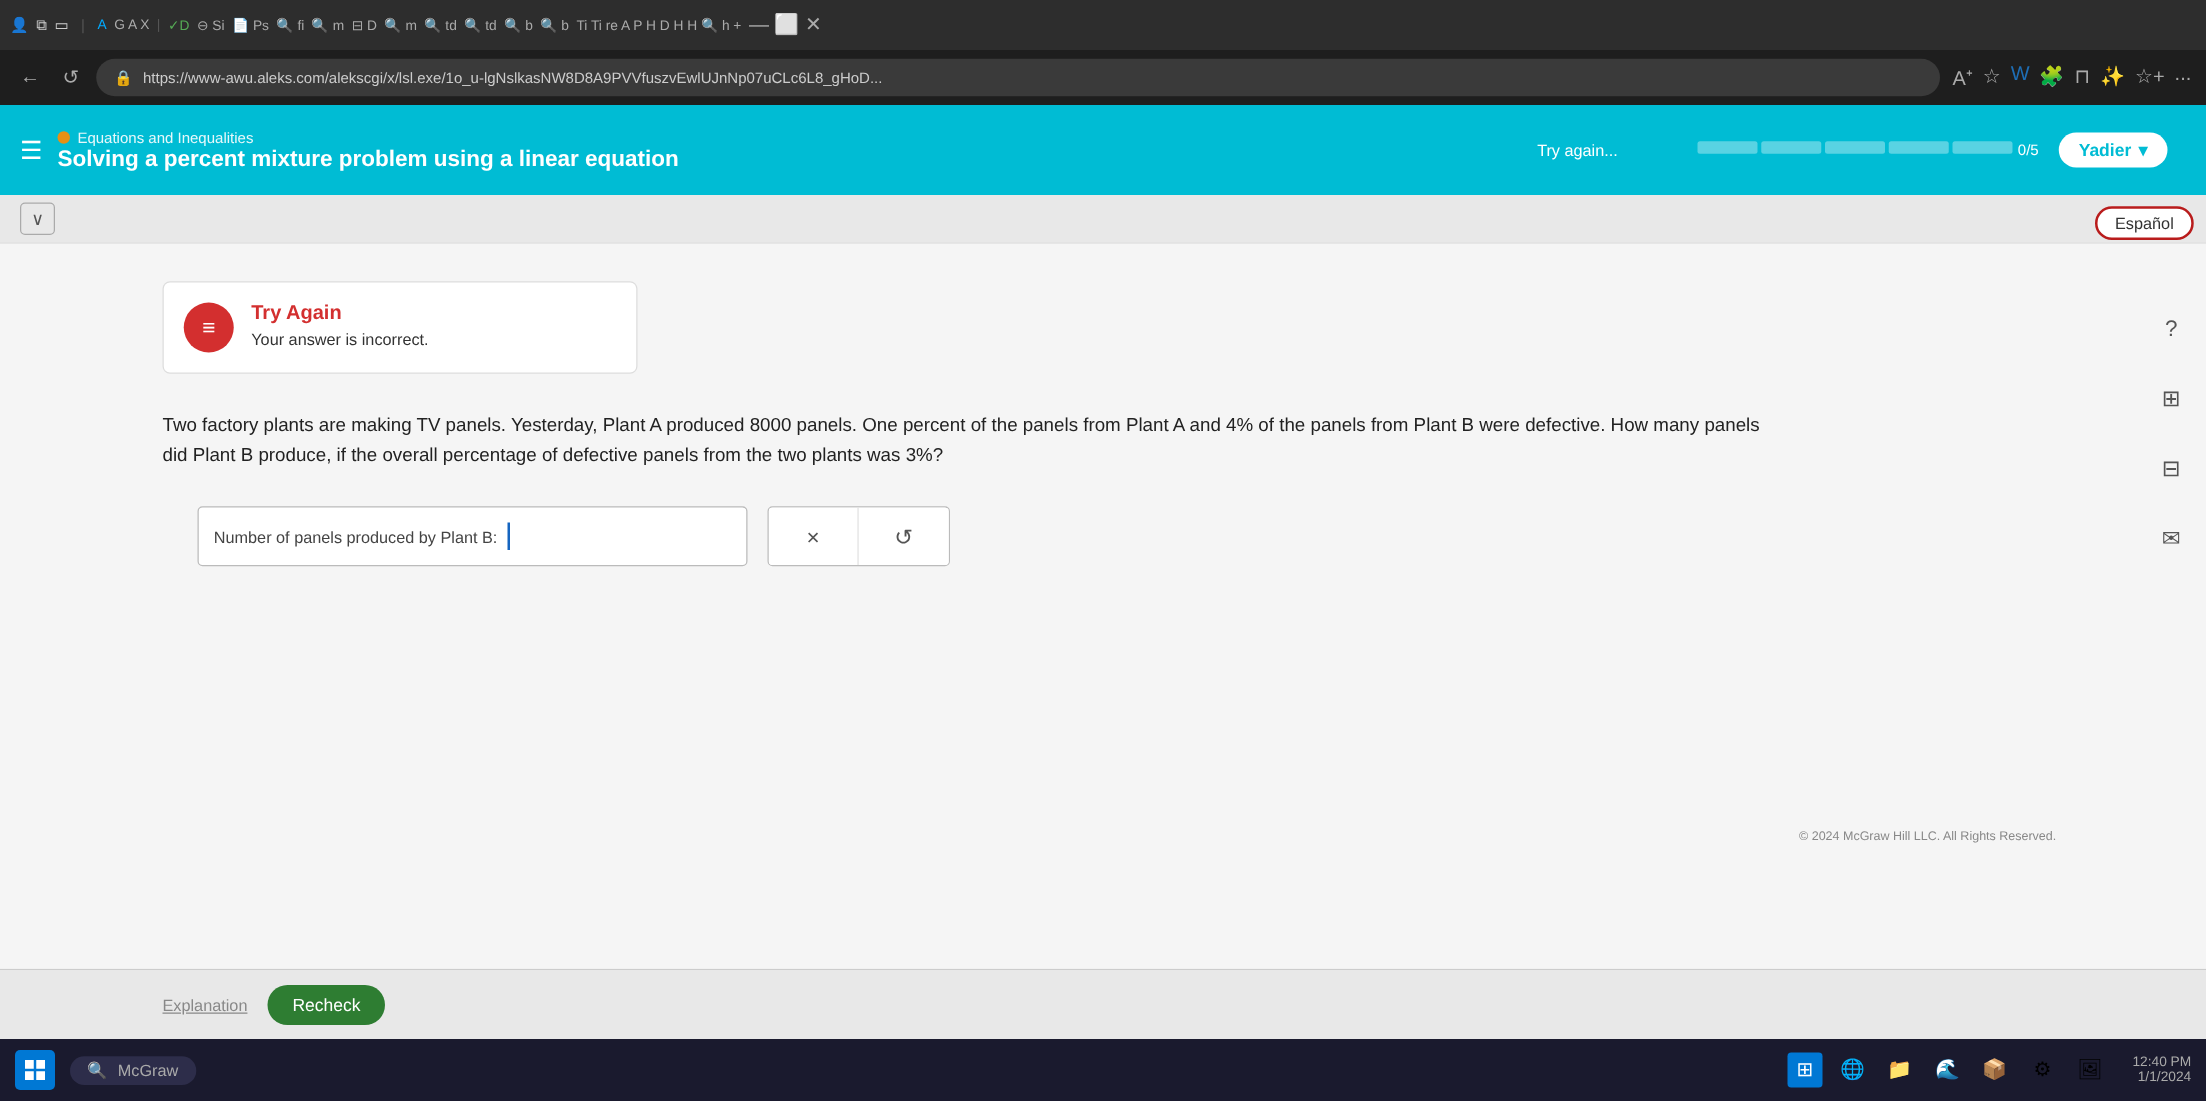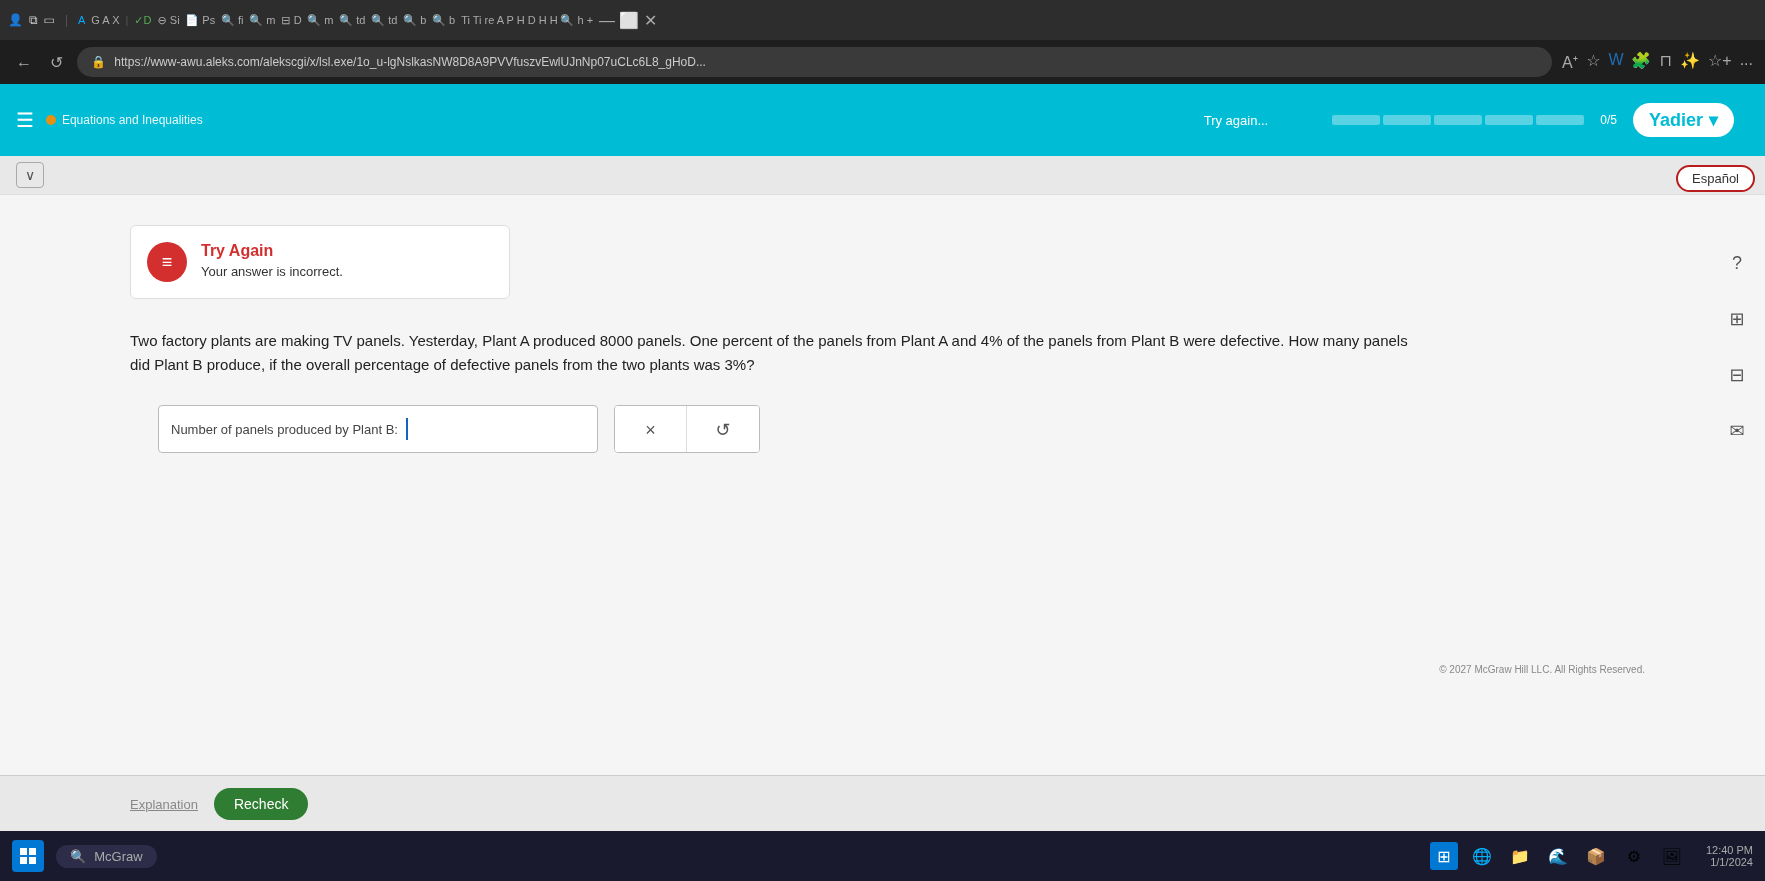--- a/index.html
+++ b/index.html
@@ -131,22 +131,21 @@
       gap: 16px;
     }
 
     .try-again-label {
       color: white;
       font-size: 13px;
     }
 
     .progress-bar-container {
       display: flex;
-      align-items: center;
-      gap: 16px;
+      gap: 4px;
       padding-left: 48px;
     }
 
     .progress-segments {
       display: flex;
       gap: 3px;
     }
 
     .progress-segment {
       width: 48px;
@@ -159,21 +158,21 @@
       color: white;
       font-size: 12px;
     }
 
     .user-btn {
       background: white;
       color: #00bcd4;
       border: none;
       border-radius: 20px;
       padding: 6px 16px;
-      font-size: 18px;
+      font-size: 14px;
       cursor: pointer;
       display: flex;
       align-items: center;
       gap: 6px;
       font-weight: bold;
     }
 
     
     .chevron-row {
       background: #e8e8e8;
@@ -475,20 +474,21 @@
 <div class="aleks-app">
 
   <div class="aleks-header">
     <div class="header-left">
       <span class="hamburger-icon">☰</span>
       <div class="header-title-block">
         <div class="header-category">
           <span class="orange-dot"></span>
           <span>Equations and Inequalities</span>
         </div>
+        <div class="header-title">Solving a percent mixture problem using a linear equation</div>
       </div>
     </div>
     <div class="header-right">
       <span class="try-again-label">Try again...</span>
       <div class="progress-bar-container">
         <div class="progress-segments">
           <div class="progress-segment"></div>
           <div class="progress-segment"></div>
           <div class="progress-segment"></div>
           <div class="progress-segment"></div>
@@ -533,21 +533,21 @@
       </div>
     </div>
 
     <div class="right-sidebar">
       <div class="sidebar-icon">?</div>
       <div class="sidebar-icon">⊞</div>
       <div class="sidebar-icon">⊟</div>
       <div class="sidebar-icon">✉</div>
     </div>
 
-    <div class="copyright-text">© 2027 McGraw Hill LLC. All Rights Reserved.</div>
+    <div class="copyright-text">© 2024 McGraw Hill LLC. All Rights Reserved.</div>
   </div>
 
   <div class="aleks-footer">
     <button class="explanation-btn">Explanation</button>
     <button class="recheck-btn">Recheck</button>
   </div>
 </div>
 
 <div class="taskbar">
   <div class="windows-btn">

